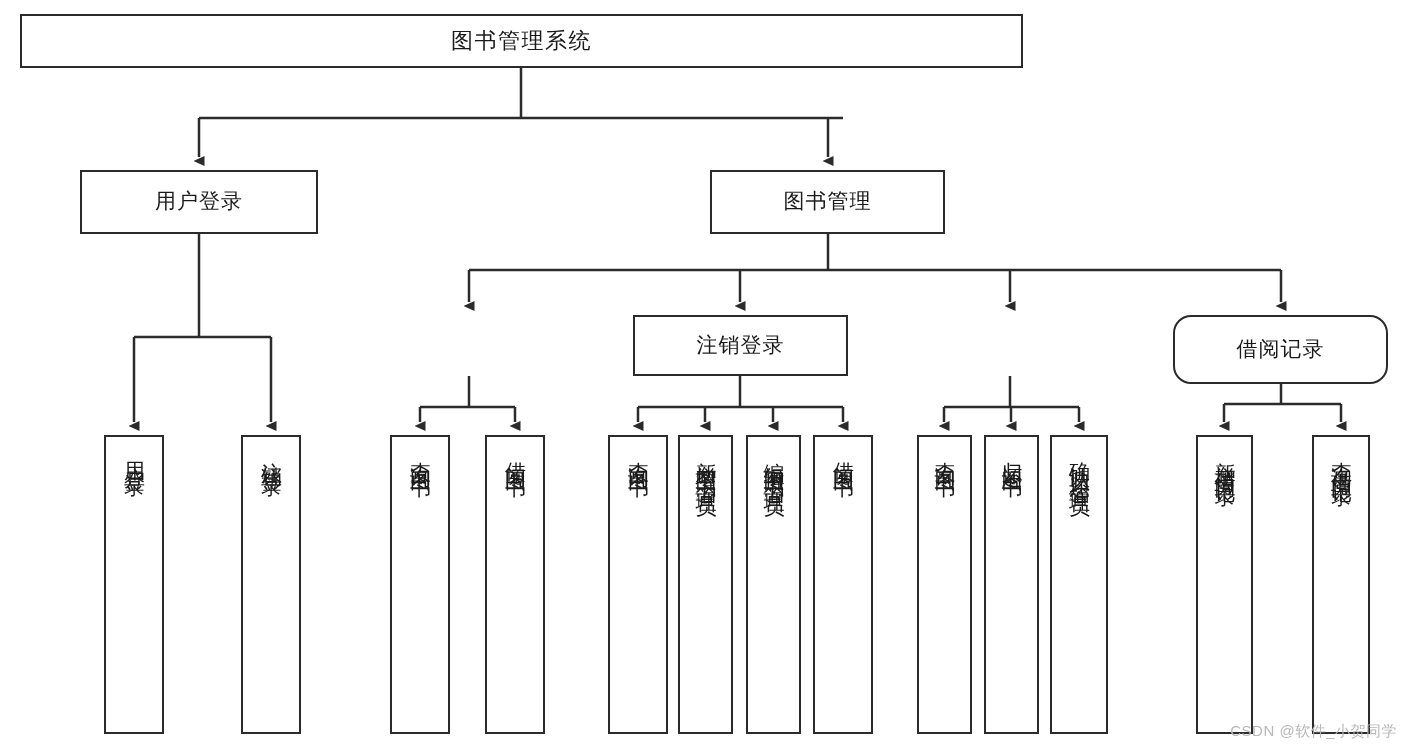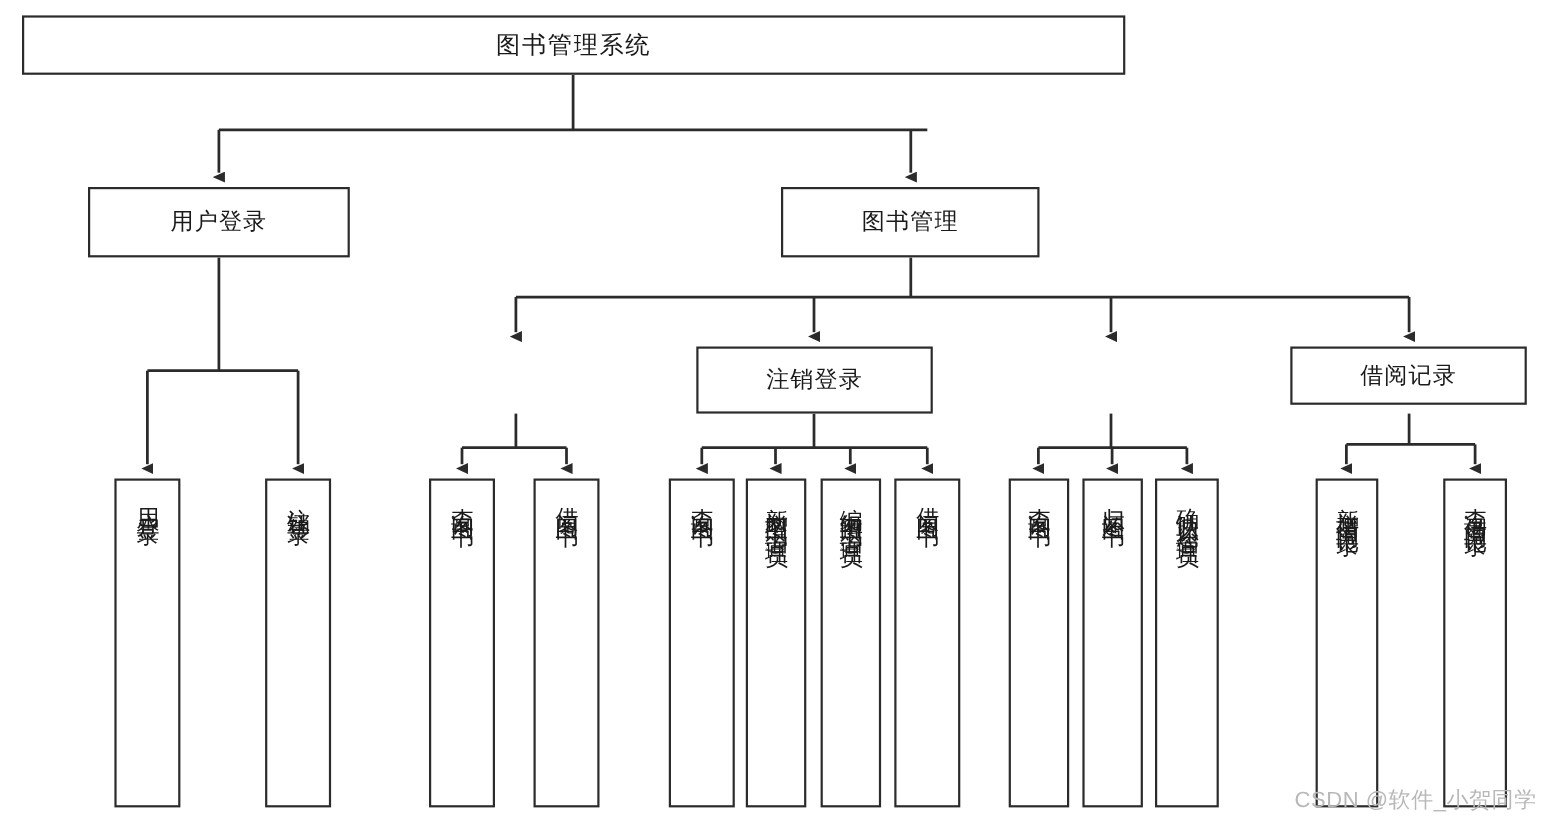--- a/index.html
+++ b/index.html
@@ -64,21 +64,21 @@
     text-orientation: upright;
     font-size: 21px;
     letter-spacing: 5px;
     line-height: 1;
     white-space: nowrap;
   }
   .watermark {
     position: absolute;
     right: 8px;
     bottom: 6px;
-    font-size: 20px;
+    font-size: 15px;
     color: #b8b8b8;
     letter-spacing: 0.5px;
     white-space: nowrap;
     z-index: 5;
     user-select: none;
   }
 </style>
 </head>
 <body>
 
@@ -141,21 +141,21 @@
   <div class="node horiz" style="left:80px; top:170px; width:238px; height:64px;">
     <span class="label">用户登录</span>
   </div>
   <div class="node horiz" style="left:710px; top:170px; width:235px; height:64px;justify-content:center;">
     <span class="label">图书管理</span>
   </div>
 
   <div class="node horiz" style="left:633px; top:315px; width:215px; height:61px;">
     <span class="label">注销登录</span>
   </div>
-  <div class="node horiz" style="left:1173px; top:315px; width:215px; height:53px;">
+  <div class="node horiz" style="left:1173px; top:315px; width:215px; height:69px;border-radius:18px;">
     <span class="label">借阅记录</span>
   </div>
 
   <div class="node leaf" style="left:104px; top:435px; width:60px; height:299px;">
     <span class="label">用户登录</span>
   </div>
   <div class="node leaf" style="left:241px; top:435px; width:60px; height:299px;">
     <span class="label">注销登录</span>
   </div>
 

